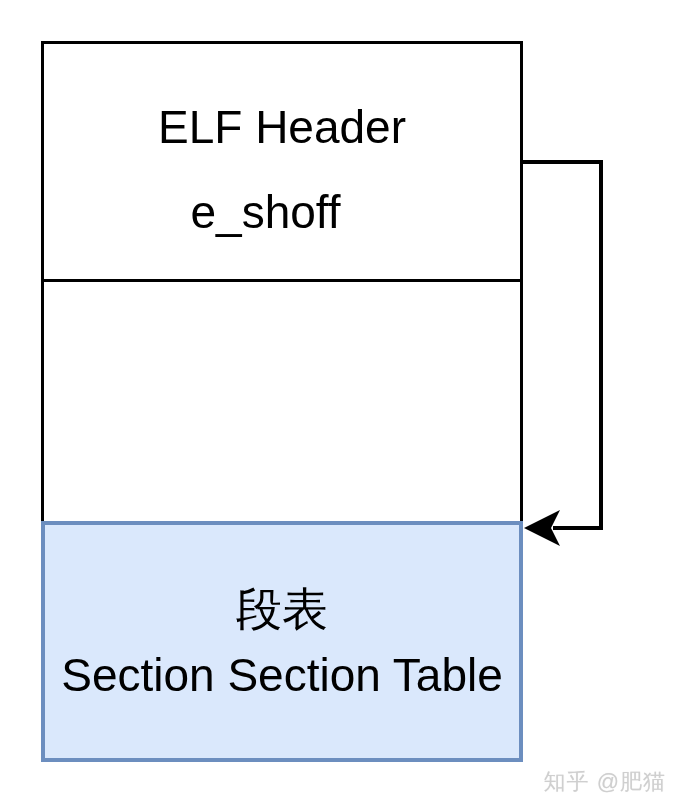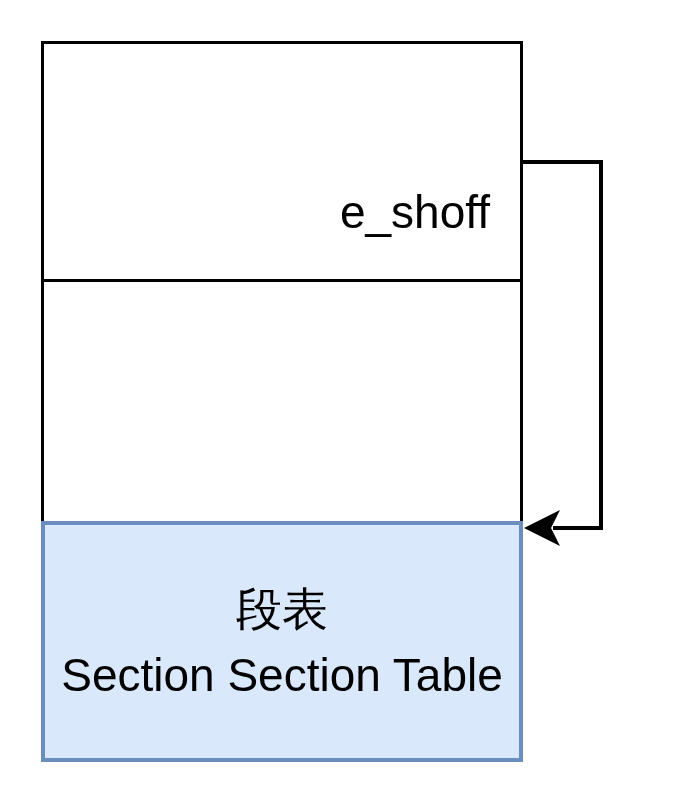--- a/index.html
+++ b/index.html
@@ -28,47 +28,49 @@
     display: flex; flex-direction: column; justify-content: center; align-items: center;
     font-size: 46px; line-height: 66px; text-align: center;
   }
   .elf-title {
     position: absolute; left: 41px; top: 104px; width: 482px;
     text-align: center; font-size: 46px; line-height: 1;
   }
   .eshoff-label {
     position: absolute; left: 41px; top: 189px; width: 482px;
     box-sizing: border-box; padding-right: 33px;
-    text-align: right; font-size: 46px; line-height: 1;
+    text-align: center; font-size: 46px; line-height: 1;
   }
   .arrow-svg {
     position: absolute; left: 0; top: 0; width: 676px; height: 808px;
     pointer-events: none;
   }
   .watermark {
     position: absolute; right: 10px; bottom: 11px;
     font-size: 22px; letter-spacing: 1px;
     color: #cfcfcf;
     text-shadow: 0 0 1px #e8e8e8;
   }
 </style>
 </head>
 <body>
 
 <div class="canvas">
 
   <div class="box elf-header-box"></div>
+  <div class="elf-title">ELF Header</div>
   <div class="eshoff-label">e_shoff</div>
 
   <div class="box elf-body-box"></div>
 
   <div class="box sht-box">
     <div>段表</div>
     <div>Section Section Table</div>
   </div>
 
   <svg class="arrow-svg" viewBox="0 0 676 808" xmlns="http://www.w3.org/2000/svg">
     <path d="M 523 162 H 601 V 528 H 553" fill="none" stroke-width="4" stroke-linejoin="miter" stroke="#000000"></path>
     <polygon points="524,528 560,510 551,528 560,546" stroke="none" fill="#000000"></polygon>
   </svg>
 
+  <div class="watermark">知乎 @肥猫</div>
 
 </div>
 
 </body></html>

